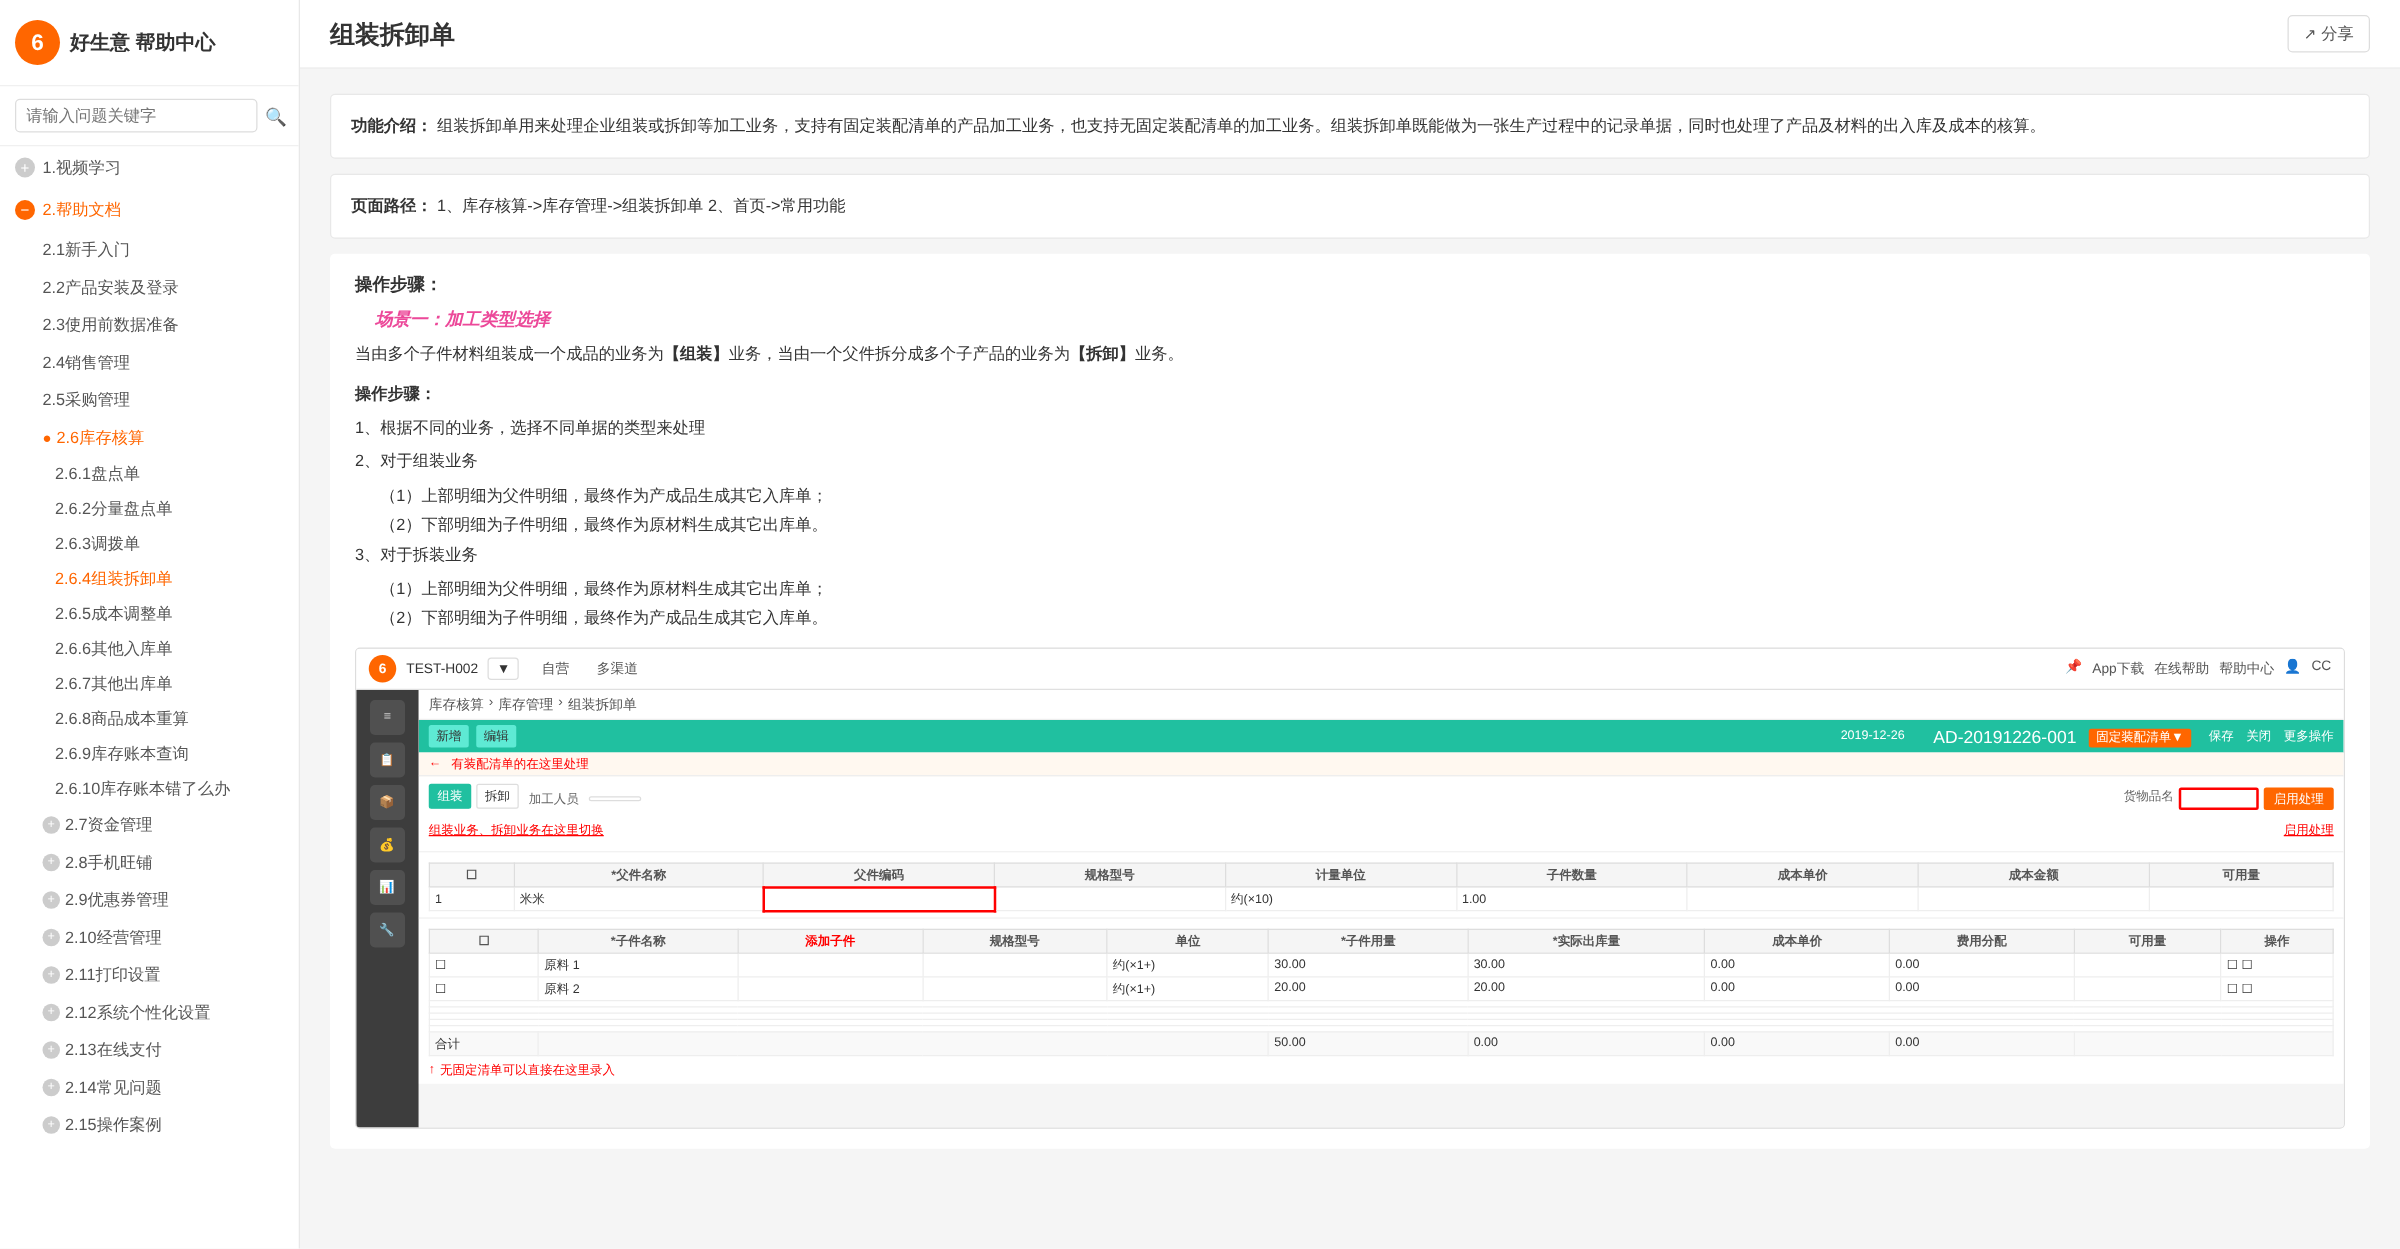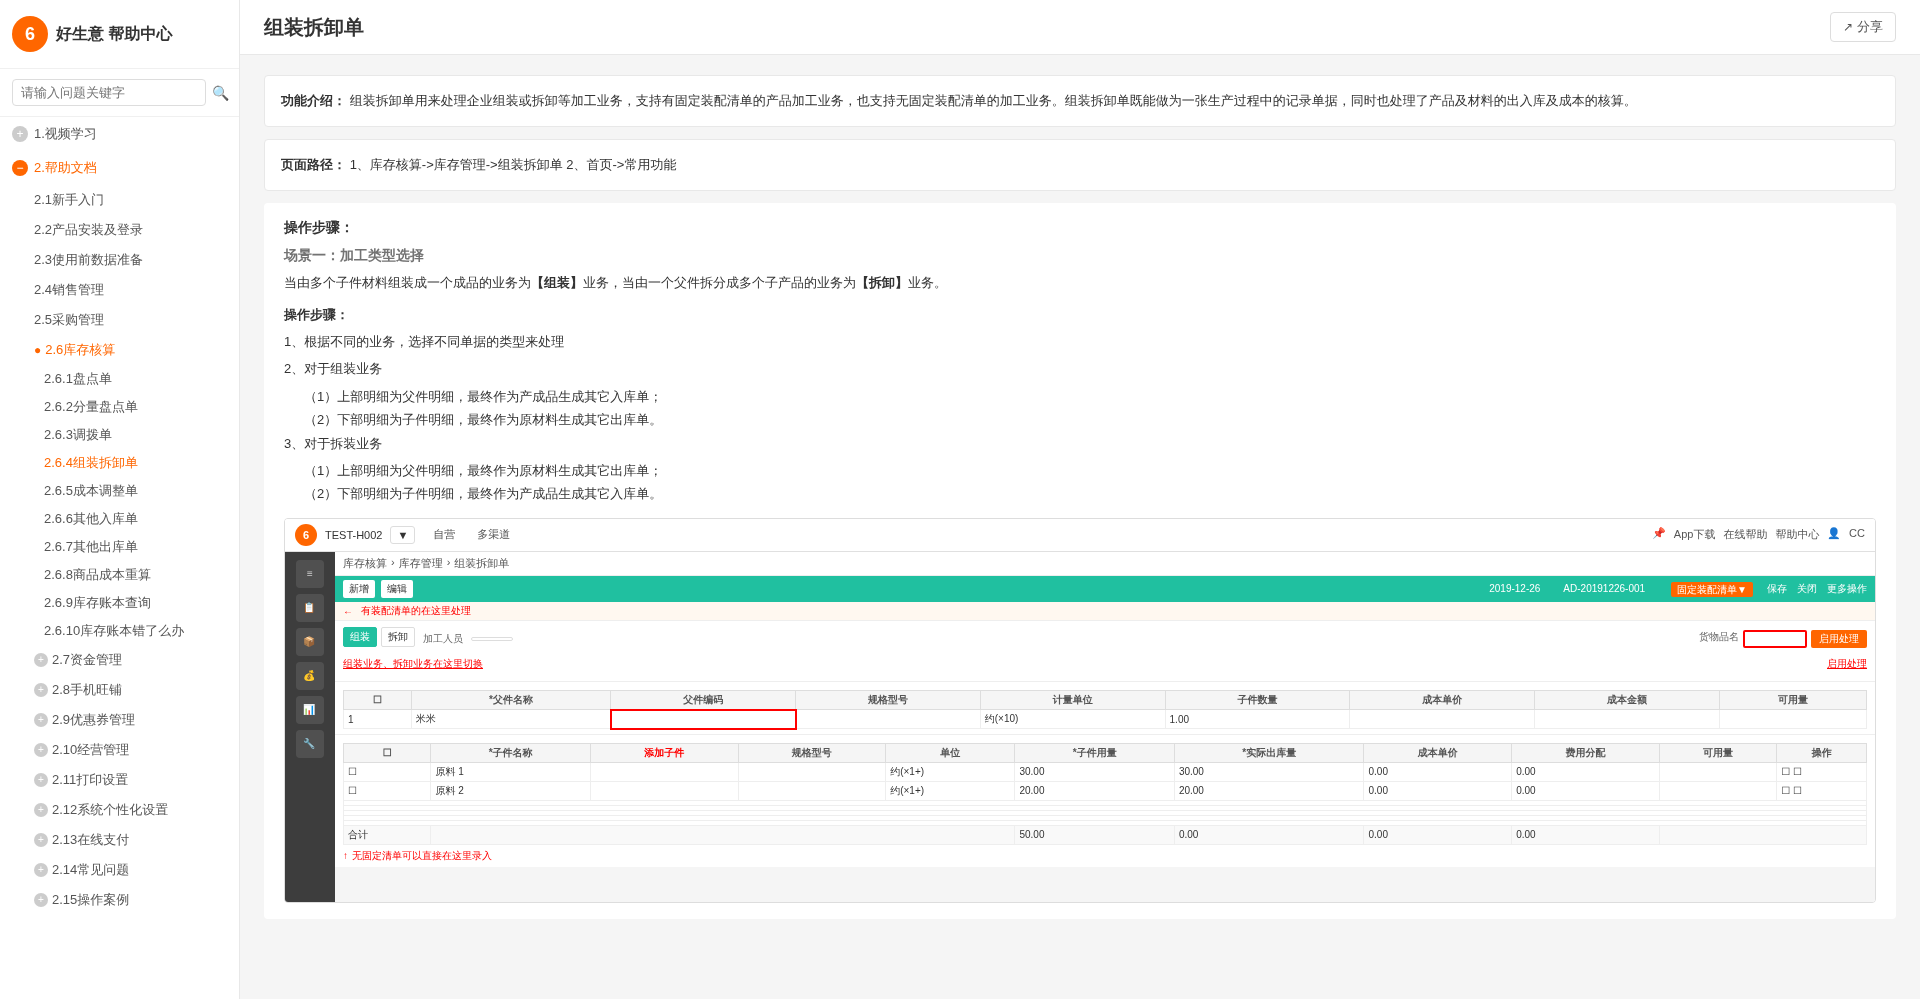--- a/index.html
+++ b/index.html
@@ -193,22 +193,23 @@
 
     .section-title {
       font-weight: bold;
       font-size: 14px;
       color: #333;
       margin-bottom: 10px;
     }
 
     .scenario-title {
       font-weight: bold;
-      color: #737373;
-      margin: 10px 0 6px;
+      color: #ec4899;
+      margin: 10px 16px 6px;
+      font-style: italic;
     }
 
     .text-line {
       font-size: 13px;
       color: #333;
       line-height: 1.8;
       margin-bottom: 4px;
     }
 
     .text-line .bold { font-weight: bold; }
@@ -338,21 +339,21 @@
 
     .mock-form-header {
       background: #20c0a0;
       padding: 4px 8px;
       display: flex;
       align-items: center;
       gap: 6px;
     }
 
     .mock-form-btn {
-      background: #ffffff;
+      background: #5eead4;
       border-radius: 2px;
       padding: 2px 6px;
       font-size: 10px;
       color: #333;
     }
 
     .mock-form-btn-orange {
       background: #f60;
       border-radius: 2px;
       padding: 2px 6px;
@@ -595,21 +596,21 @@
                 <span>库存管理</span>
                 <span>›</span>
                 <span>组装拆卸单</span>
               </div>
 
               <div class="mock-form-header">
                 <span class="mock-form-btn">新增</span>
                 <span class="mock-form-btn">编辑</span>
                 <div style="flex:1;"></div>
                 <span style="font-size:10px;color:#fff;margin-right:17px;">2019-12-26</span>
-                <span style="font-size:10px;color:#fff;margin-right:20px;">AD-20191226-001</span>
+                <span style="font-size:14px;color:#fff;margin-right:4px;">AD-20191226-001</span>
 
                 <div style="position:relative;display:inline-block;">
                   <span class="mock-form-btn-orange">固定装配清单▼</span>
                 </div>
                 <span style="font-size:10px;color:#fff;margin-left:8px;">保存</span>
                 <span style="font-size:10px;color:#fff;margin-left:4px;">关闭</span>
                 <span style="font-size:10px;color:#fff;margin-left:4px;">更多操作</span>
               </div>
 
               <div style="position:relative; padding: 2px 8px; background:#fff8f0; border-bottom:1px solid #eee; font-size:10px; color:red; display:flex; align-items:center; gap:8px;">

